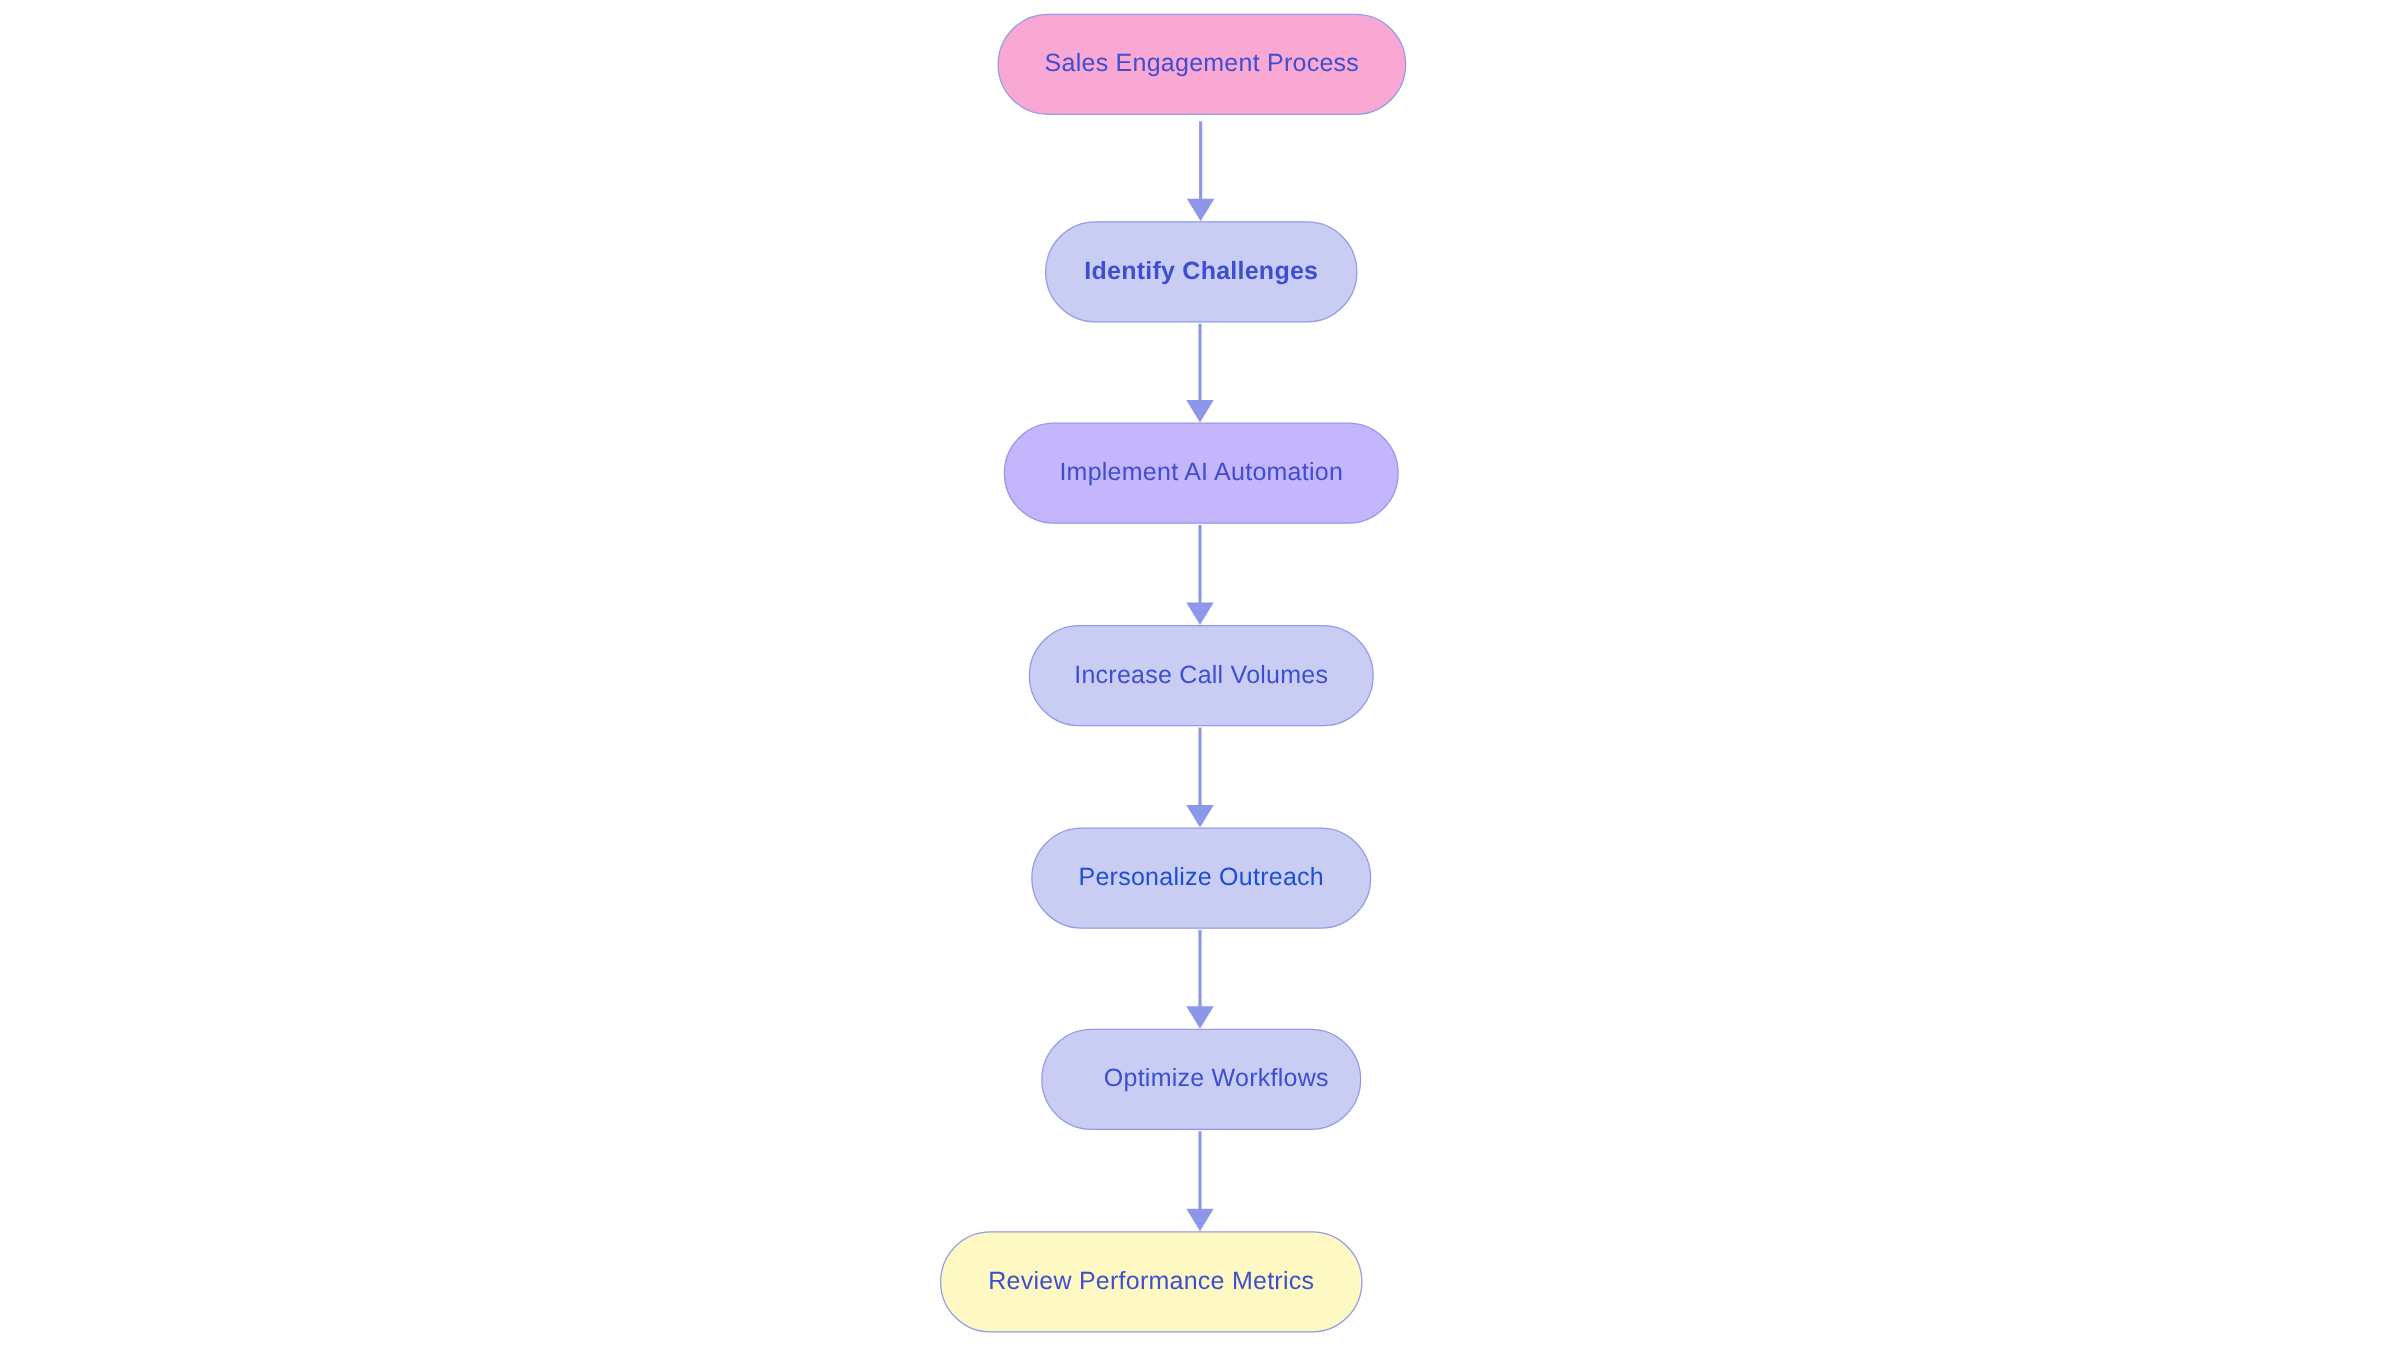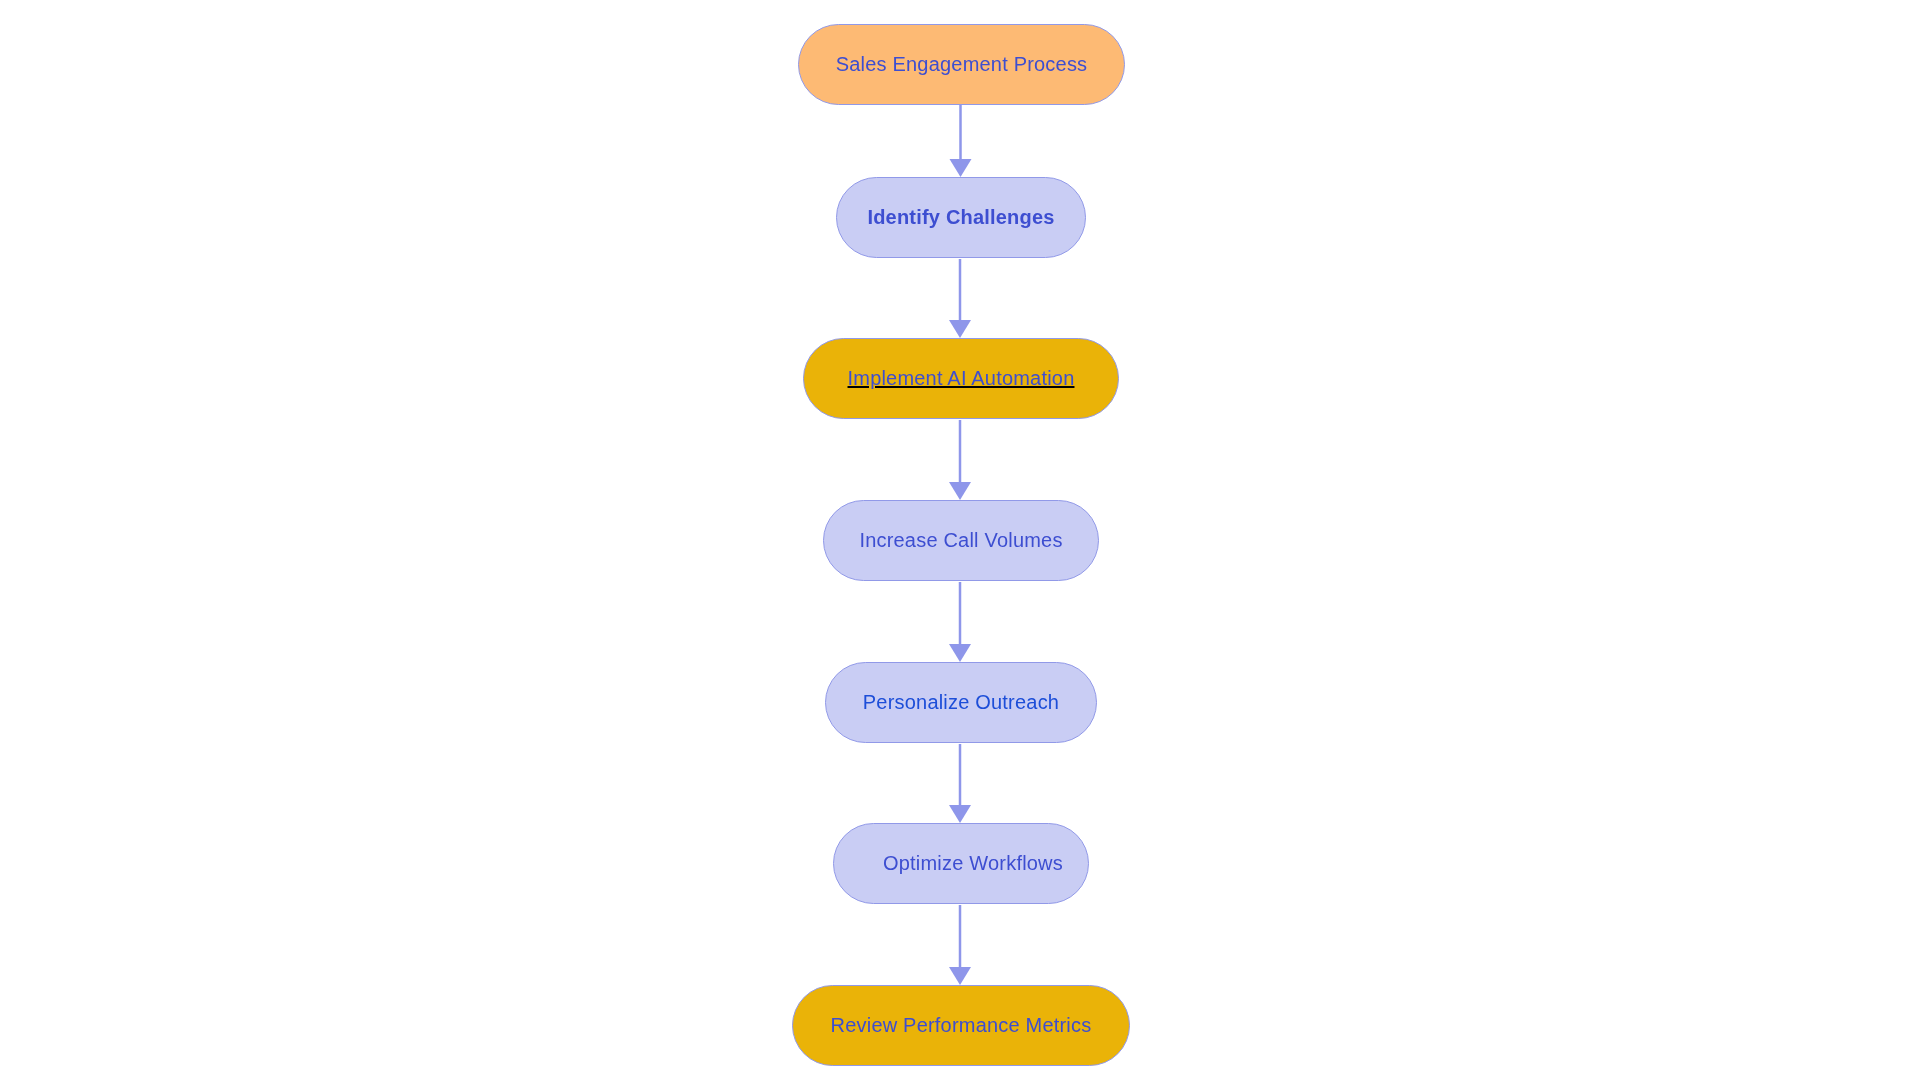--- a/index.html
+++ b/index.html
@@ -54,34 +54,34 @@
       <polygon points="949,320 971,320 960,338" fill="#8e96ea"></polygon>
       <line x1="960" y1="420" x2="960" y2="485" stroke="#8e96ea" stroke-width="2.5"></line>
       <polygon points="949,482 971,482 960,500" fill="#8e96ea"></polygon>
       <line x1="960" y1="582" x2="960" y2="647" stroke="#8e96ea" stroke-width="2.5"></line>
       <polygon points="949,644 971,644 960,662" fill="#8e96ea"></polygon>
       <line x1="960" y1="744" x2="960" y2="808" stroke="#8e96ea" stroke-width="2.5"></line>
       <polygon points="949,805 971,805 960,823" fill="#8e96ea"></polygon>
       <line x1="960" y1="905" x2="960" y2="970" stroke="#8e96ea" stroke-width="2.5"></line>
       <polygon points="949,967 971,967 960,985" fill="#8e96ea"></polygon>
     </svg>
-<div class="node" style="left: 798px; top: 24px; width: 325px; height: 79px; background: #fdba74; border-color: rgb(145, 153, 232);">
+<div class="node" style="left: 798px; top: 11px; width: 325px; height: 79px; background: #f9a8d4; border-color: rgb(145, 153, 232);">
       <span style="color: rgb(61, 78, 209);">Sales Engagement Process</span>
     </div>
     <div class="node" style="left: 836px; top: 177px; width: 248px; height: 79px; background: rgb(201, 205, 244); border-color: rgb(145, 153, 232);">
       <span style="color: rgb(61, 78, 209); font-weight: bold;">Identify Challenges</span>
     </div>
-    <div class="node" style="left: 803px; top: 338px; width: 314px; height: 79px; background: #eab308; border-color: rgb(145, 153, 232); text-decoration: underline;">
+    <div class="node" style="left: 803px; top: 338px; width: 314px; height: 79px; background: #c4b5fd; border-color: rgb(145, 153, 232);">
       <span style="color: rgb(61, 78, 209);">Implement AI Automation</span>
     </div>
     <div class="node" style="left: 823px; top: 500px; width: 274px; height: 79px; background: rgb(201, 205, 244); border-color: rgb(145, 153, 232);">
       <span style="color: rgb(61, 78, 209);">Increase Call Volumes</span>
     </div>
     <div class="node" style="left: 825px; top: 662px; width: 270px; height: 79px; background: rgb(201, 205, 244); border-color: rgb(145, 153, 232);">
       <span style="color: #1d4ed8;">Personalize Outreach</span>
     </div>
     <div class="node" style="left: 833px; top: 823px; width: 254px; height: 79px; background: rgb(201, 205, 244); border-color: rgb(145, 153, 232);">
       <span style="color: rgb(61, 78, 209); margin-left: 24px;">Optimize Workflows</span>
     </div>
-    <div class="node" style="left: 792px; top: 985px; width: 336px; height: 79px; background: #eab308; border-color: rgb(145, 153, 232);">
+    <div class="node" style="left: 752px; top: 985px; width: 336px; height: 79px; background: #fef9c3; border-color: rgb(145, 153, 232);">
       <span style="color: rgb(61, 78, 209);">Review Performance Metrics</span>
     </div>
   </div>
 
 </body></html>

